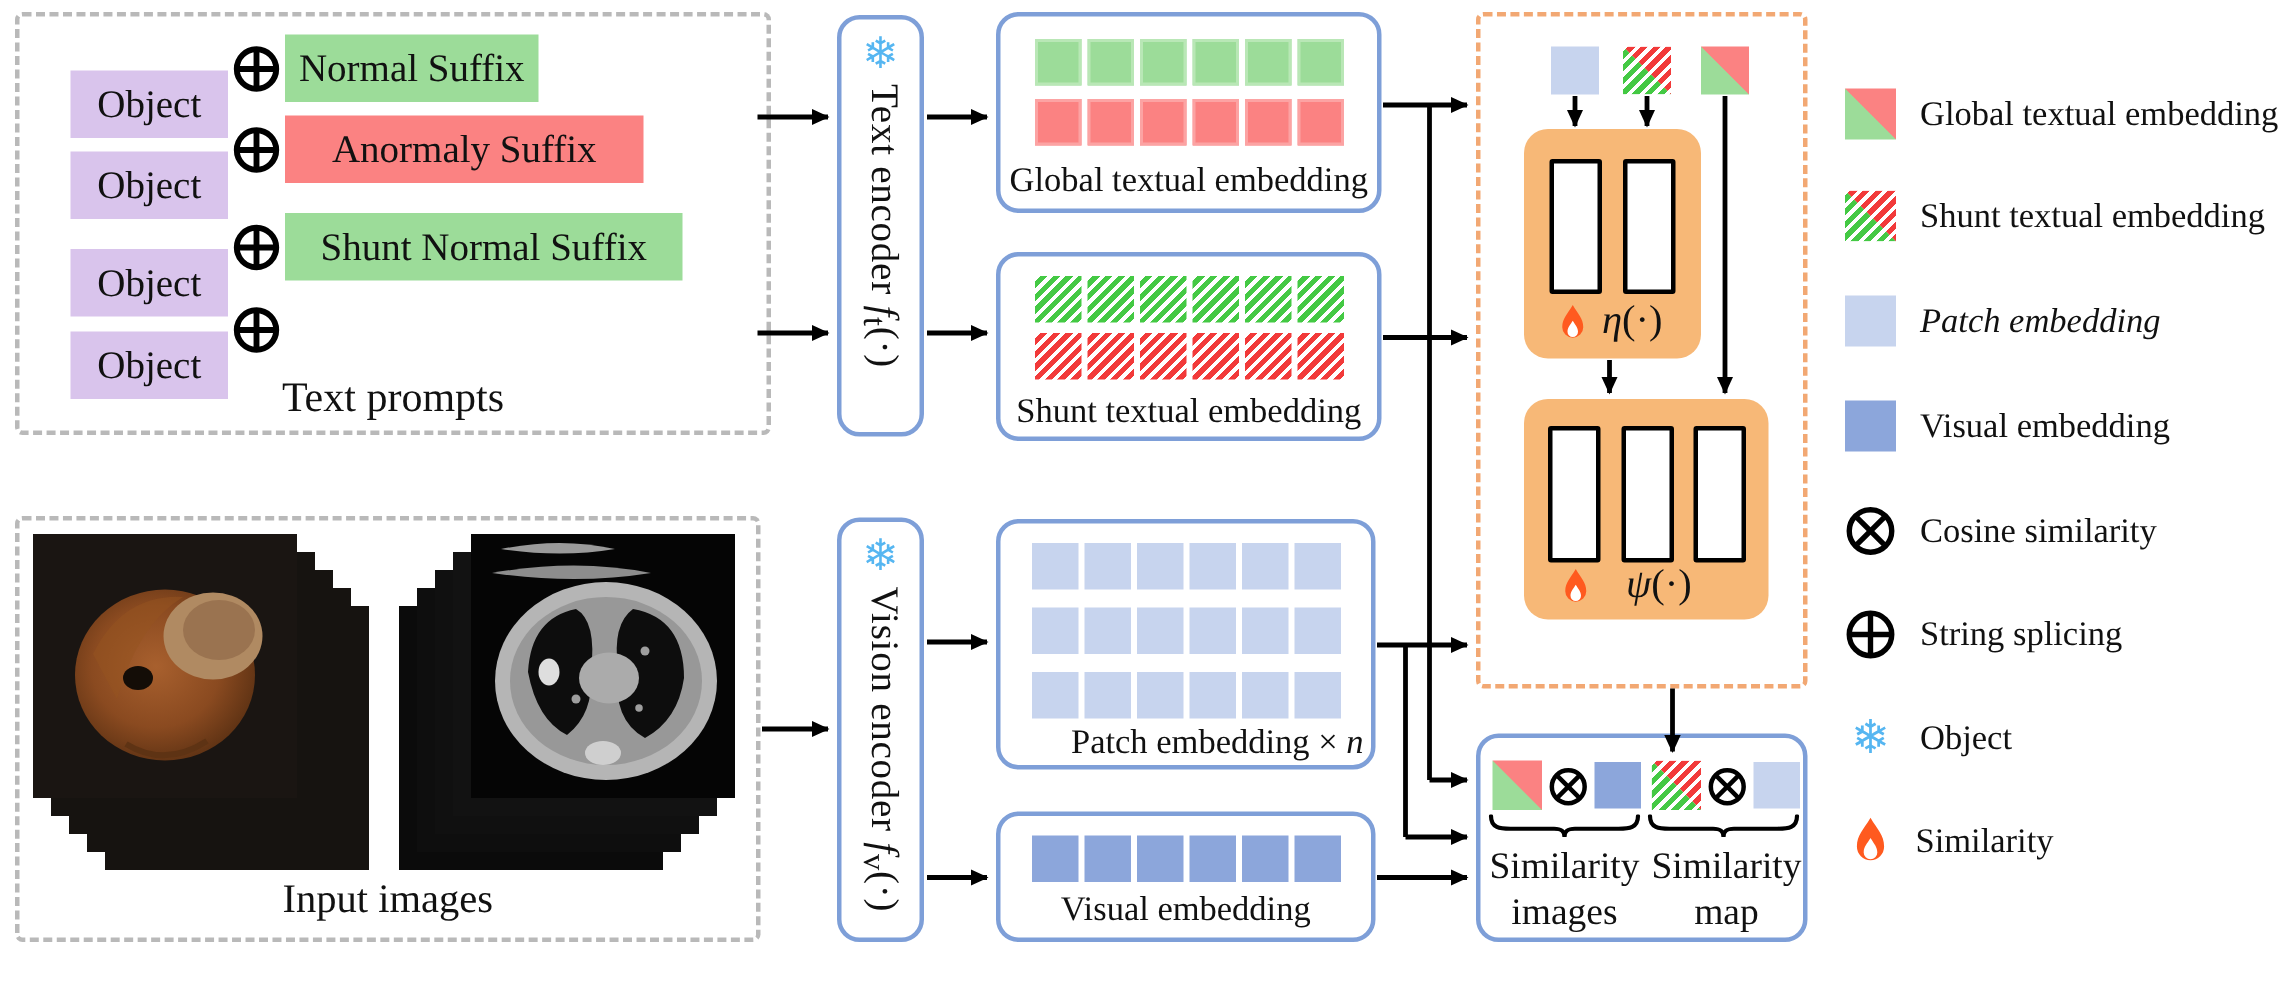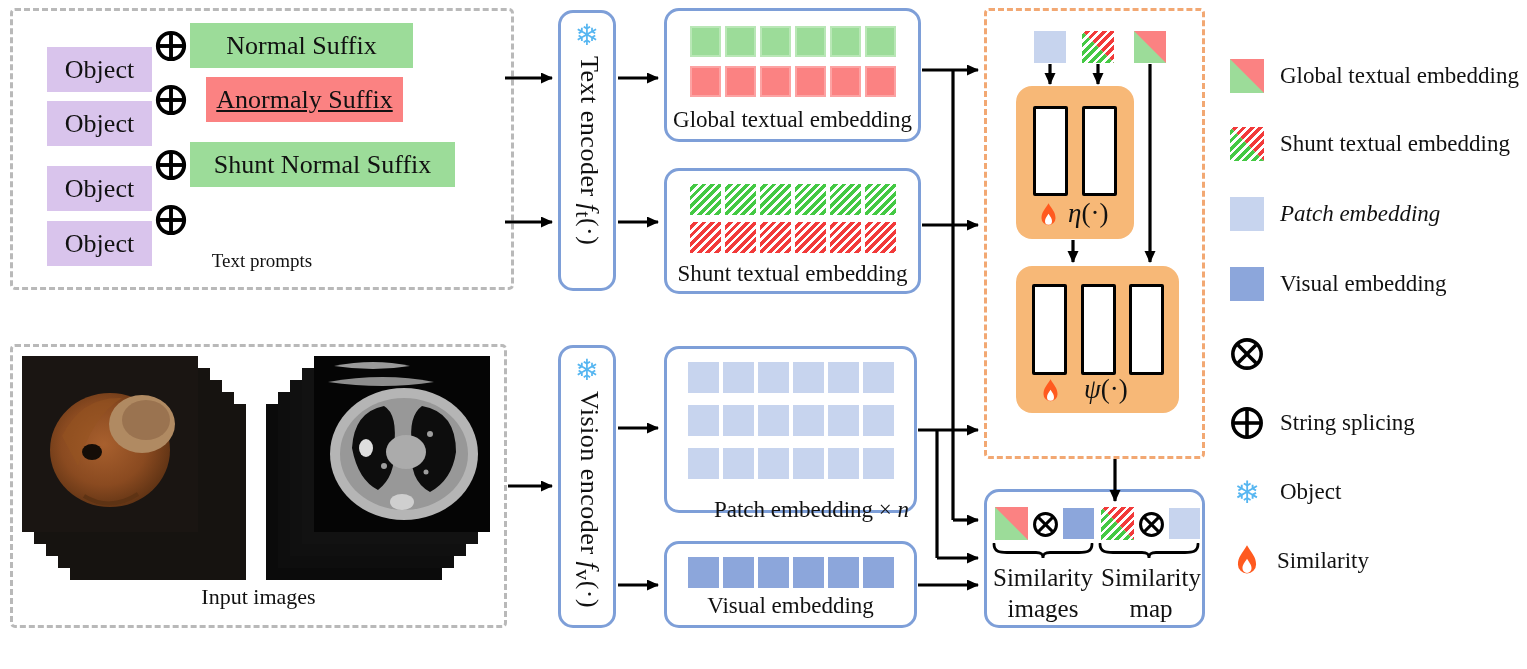--- a/index.html
+++ b/index.html
@@ -15,21 +15,21 @@
   .panel::before { content:""; position:absolute; top:-7px; left:10px; width:44%; height:9px;
                    background:#bccbec; border-radius:5px; z-index:-1; }
   .panel.v::before { left:-7px; top:26px; width:9px; height:40%; }
   #canvas > .wires { position:absolute; left:0; top:0; z-index:5; }
 
   .prompt-box { position:absolute; height:45px; line-height:45px; text-align:center; font-size:26px; }
   .obj { background:#d9c4ec; width:105px;margin-top:24px; }
   .sfx.norm { background:#9cdc99; }
   .sfx.anom { background:#fb8282; }
 
-  .caption { position:absolute; text-align:center; font-size:19px; }
+  .caption { position:absolute; text-align:center; font-size:28px; }
 
   .enc-col { display:flex; flex-direction:column; align-items:center; }
   .snow { font-family:"DejaVu Sans", sans-serif; color:#56b6f1; font-size:29px; line-height:1; }
   .vtext { writing-mode:vertical-rl; font-size:26px; letter-spacing:.5px; }
 
   .row6 { position:absolute; display:flex; gap:4px; }
   .sq { display:inline-block; width:31px; height:31px; flex:0 0 auto; }
   .sq.g  { background:#9cdc99; box-shadow: inset 0 0 0 2px #b9e7b6; }
   .sq.r  { background:#fb8282; box-shadow: inset 0 0 0 2px #fca3a3; }
   .sq.pb { background:#c7d4ee; }
@@ -54,21 +54,21 @@
   .lbl { position:absolute; text-align:center; font-size:23px; white-space:nowrap; }
   .lbl i, .vtext i { font-style:italic; }
 
   .sim-label { position:absolute; text-align:center; font-size:25px; line-height:31px; }
 
   .legend-item { position:absolute; left:1230px; display:flex; align-items:center; height:38px; }
   .legend-icon { width:34px; height:34px; position:relative; flex:0 0 auto; }
   .legend-text { font-size:23px; margin-left:16px; white-space:nowrap; }
 
   .stack-layer { position:absolute; background:#161310; }
-  .img-caption { font-size:22px; }
+  .img-caption { font-size:27px; }
 </style>
 </head>
 <body>
 
 <div id="canvas">
 
   <svg class="wires" width="1527" height="669">
     <defs>
       <marker id="ah" markerUnits="userSpaceOnUse" markerWidth="14" markerHeight="12" refX="11" refY="5.5" orient="auto">
         <path d="M0,0 L12,5.5 L0,11 Z" fill="#000"></path>
@@ -125,22 +125,22 @@
       <circle cx="18" cy="18" r="14.8" stroke="#000" stroke-width="4.4" fill="none"></circle>
       <line x1="18" y1="4" x2="18" y2="32" stroke="#000" stroke-width="4.4"></line>
       <line x1="4" y1="18" x2="32" y2="18" stroke="#000" stroke-width="4.4"></line>
     </svg>
   <svg class="abs" style="left:155px; top:204px;" width="32" height="32" viewBox="0 0 36 36">
       <circle cx="18" cy="18" r="14.8" stroke="#000" stroke-width="4.4" fill="none"></circle>
       <line x1="18" y1="4" x2="18" y2="32" stroke="#000" stroke-width="4.4"></line>
       <line x1="4" y1="18" x2="32" y2="18" stroke="#000" stroke-width="4.4"></line>
     </svg>
 
-  <div class="prompt-box sfx norm" style="left:190px; top:23px;  width:223px;">Normal Suffix</div>
-  <div class="prompt-box sfx anom" style="left:206px; top:77px;  width:197px;text-decoration:underline;">Anormaly Suffix</div>
+  <div class="prompt-box sfx norm" style="left:190px; top:23px;  width:169px;">Normal Suffix</div>
+  <div class="prompt-box sfx anom" style="left:190px; top:77px;  width:239px;">Anormaly Suffix</div>
   <div class="prompt-box sfx norm" style="left:190px; top:142px; width:265px;">Shunt Normal Suffix</div>
 
   <div class="caption" style="left:10px; top:250px; width:504px;">Text prompts</div>
 
   <div class="dashed-gray" style="left:10px; top:344px; width:497px; height:284px;"></div>
 
   <div class="abs" style="left:22px; top:356px; width:226px; height:226px;">
     <div class="stack-layer" style="left:48px; top:48px; width:176px; height:176px;"></div>
     <div class="stack-layer" style="left:36px; top:36px; width:176px; height:176px;"></div>
     <div class="stack-layer" style="left:24px; top:24px; width:176px; height:176px;"></div>
@@ -255,21 +255,21 @@
         <span class="sq pb"></span>
       </div>
     <div class="row6" style="left:21px; top:99px;">
         <span class="sq pb"></span>
         <span class="sq pb"></span>
         <span class="sq pb"></span>
         <span class="sq pb"></span>
         <span class="sq pb"></span>
         <span class="sq pb"></span>
       </div>
-    <div class="lbl" style="left:0; top:148px; width:289px;"><span>Patch embedding × </span><i>n</i></div>
+    <div class="lbl" style="left:0; top:133px; width:289px;"><span>Patch embedding × </span><i>n</i></div>
   </div>
 
   <div class="panel" style="left:664px; top:541px; width:253px; height:87px;">
     <div class="row6" style="left:21px; top:13px;">
         <span class="sq vb"></span>
         <span class="sq vb"></span>
         <span class="sq vb"></span>
         <span class="sq vb"></span>
         <span class="sq vb"></span>
         <span class="sq vb"></span>
@@ -353,20 +353,21 @@
   <div class="legend-item" style="top:265px;">
     <span class="legend-icon sq vb" style="width:34px; height:34px;"></span>
     <span class="legend-text">Visual embedding</span>
   </div>
   <div class="legend-item" style="top:335px;">
     <svg class="legend-icon" viewBox="0 0 36 36">
         <circle cx="18" cy="18" r="15" stroke="#000" stroke-width="3.8" fill="none"></circle>
         <line x1="8.5" y1="8.5" x2="27.5" y2="27.5" stroke="#000" stroke-width="3.8"></line>
         <line x1="27.5" y1="8.5" x2="8.5" y2="27.5" stroke="#000" stroke-width="3.8"></line>
       </svg>
+    <span class="legend-text">Cosine similarity</span>
   </div>
   <div class="legend-item" style="top:404px;">
     <svg class="legend-icon" viewBox="0 0 36 36">
         <circle cx="18" cy="18" r="15" stroke="#000" stroke-width="3.8" fill="none"></circle>
         <line x1="18" y1="3.5" x2="18" y2="32.5" stroke="#000" stroke-width="3.8"></line>
         <line x1="3.5" y1="18" x2="32.5" y2="18" stroke="#000" stroke-width="3.8"></line>
       </svg>
     <span class="legend-text">String splicing</span>
   </div>
   <div class="legend-item" style="top:473px;">

